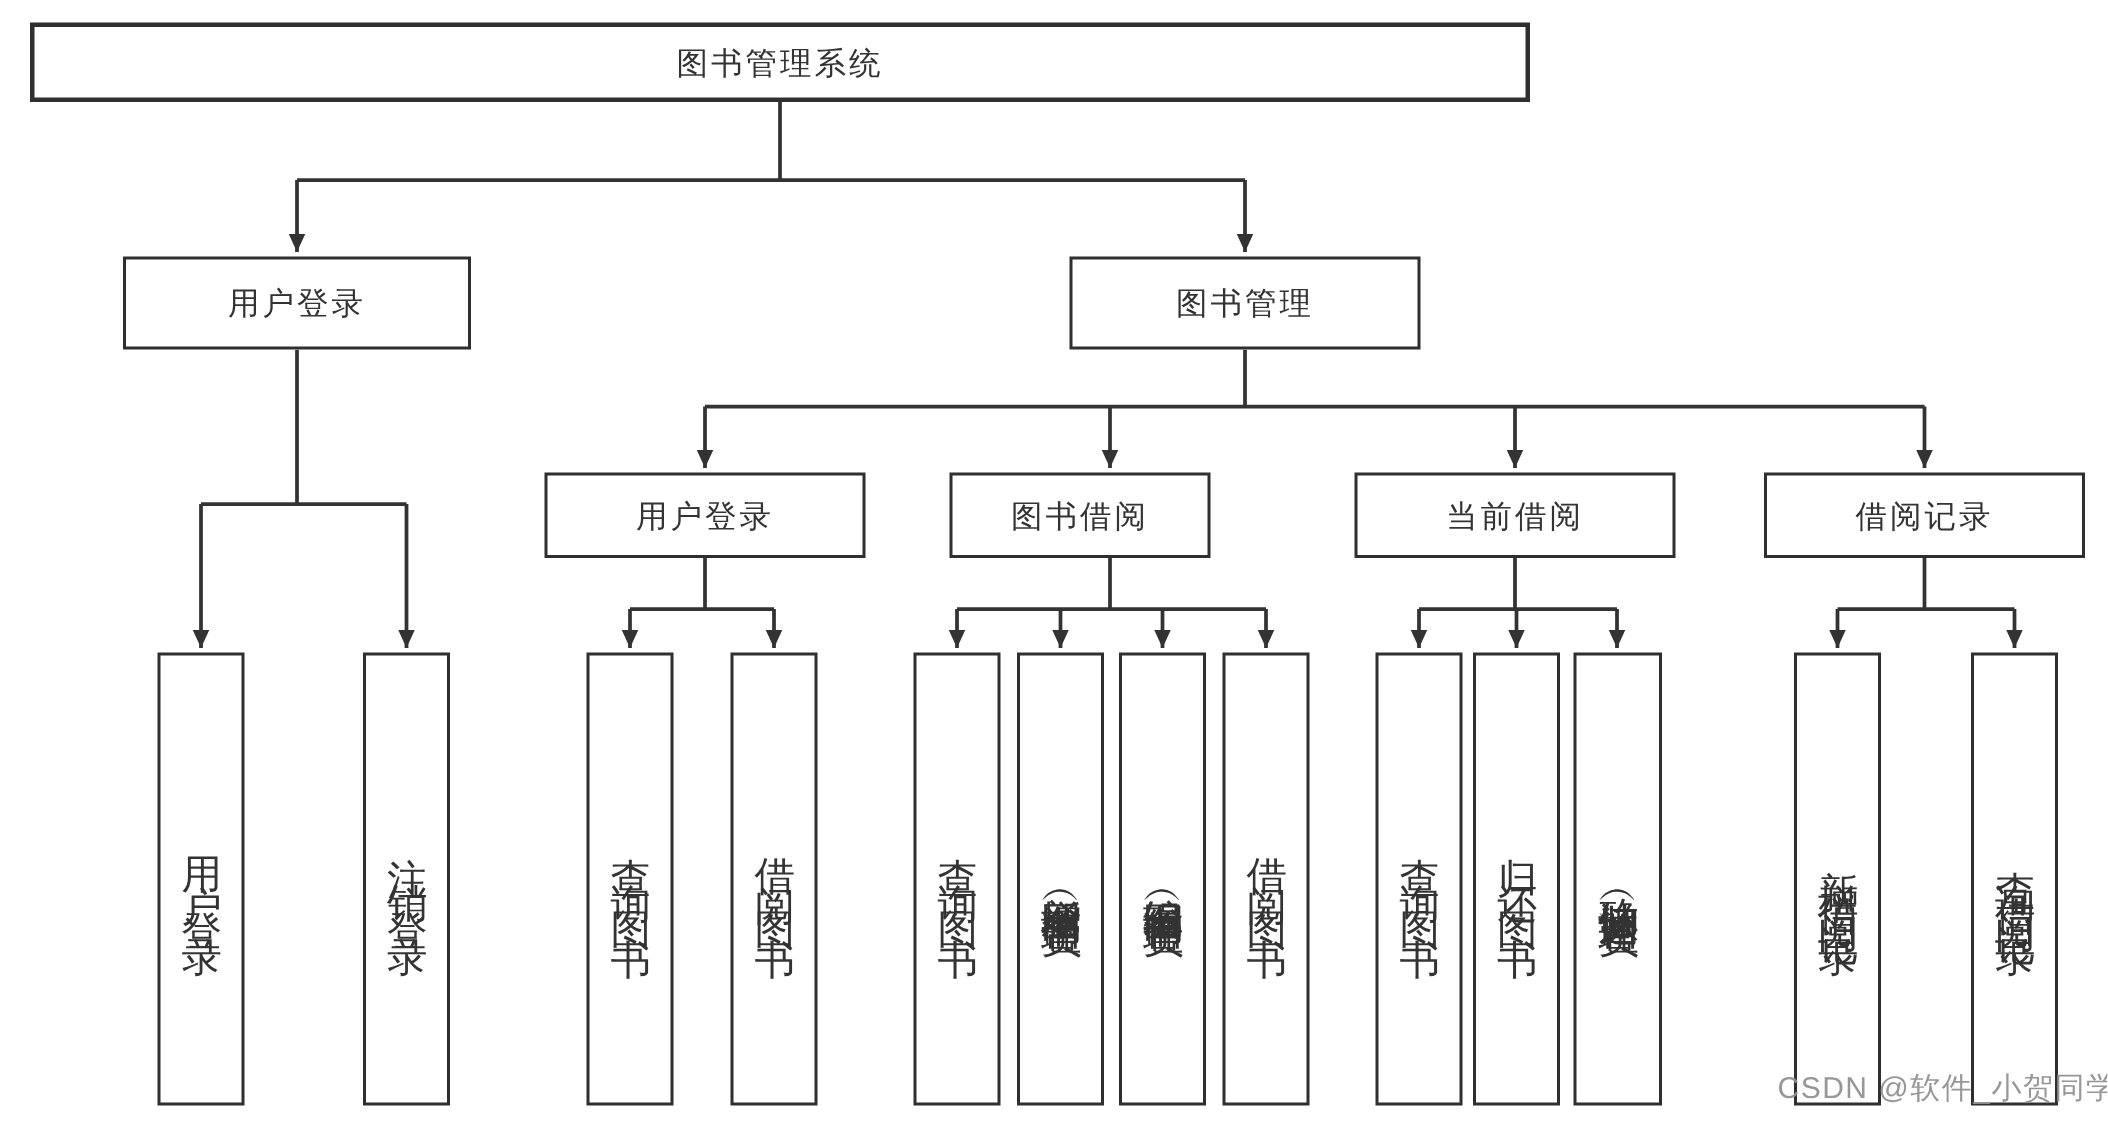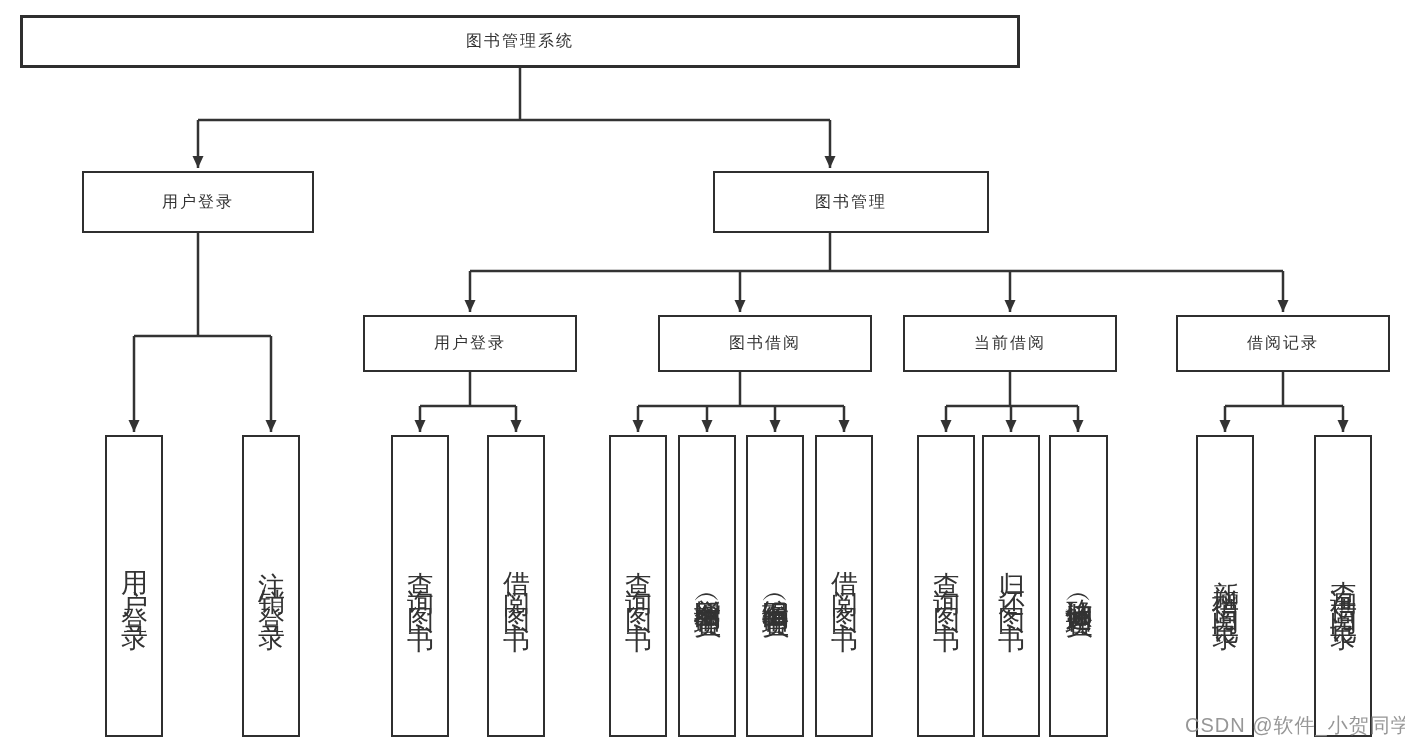--- a/index.html
+++ b/index.html
@@ -28,21 +28,21 @@
     box-sizing: border-box;
     border: 2px solid #2f2f2f;
     background: #ffffff;
     color: #333333;
     display: flex;
     align-items: center;
     justify-content: center;
     z-index: 2;
   }
   .root { border-width: 3px; }
-  .hbx { font-size: 16px; letter-spacing: 2px; }
+  .hbx { font-size: 21px; letter-spacing: 2px; }
   .vbx span {
     writing-mode: vertical-lr;
     text-orientation: mixed;
     font-size: 27px;
     line-height: 1;
   }
   .ls-wide  span { letter-spacing: 18px; }
   .ls-mid   span { letter-spacing: 9px; }
   .ls-tight span { letter-spacing: 2px; }
   .watermark {
@@ -111,28 +111,28 @@
     </g>
   </svg>
 
   <div class="bx hbx root" style="left:20px; top:15px; width:1000px; height:53px;">
     <span>图书管理系统</span>
   </div>
 
   <div class="bx hbx" style="left:82px; top:171px; width:232px; height:62px;">
     <span>用户登录</span>
   </div>
-  <div class="bx hbx" style="left:713px; top:171px; width:276px; height:62px;">
+  <div class="bx hbx" style="left:713px; top:171px; width:234px; height:62px;">
     <span>图书管理</span>
   </div>
 
   <div class="bx hbx" style="left:363px; top:315px; width:214px; height:57px;">
     <span>用户登录</span>
   </div>
-  <div class="bx hbx" style="left:658px; top:315px; width:214px; height:57px;">
+  <div class="bx hbx" style="left:633px; top:315px; width:174px; height:57px;">
     <span>图书借阅</span>
   </div>
   <div class="bx hbx" style="left:903px; top:315px; width:214px; height:57px;font-family:Liberation Serif, serif;">
     <span>当前借阅</span>
   </div>
   <div class="bx hbx" style="left:1176px; top:315px; width:214px; height:57px;">
     <span>借阅记录</span>
   </div>
 
   <div class="bx vbx ls-wide" style="left:105px; top:435px; width:58px; height:302px;">

